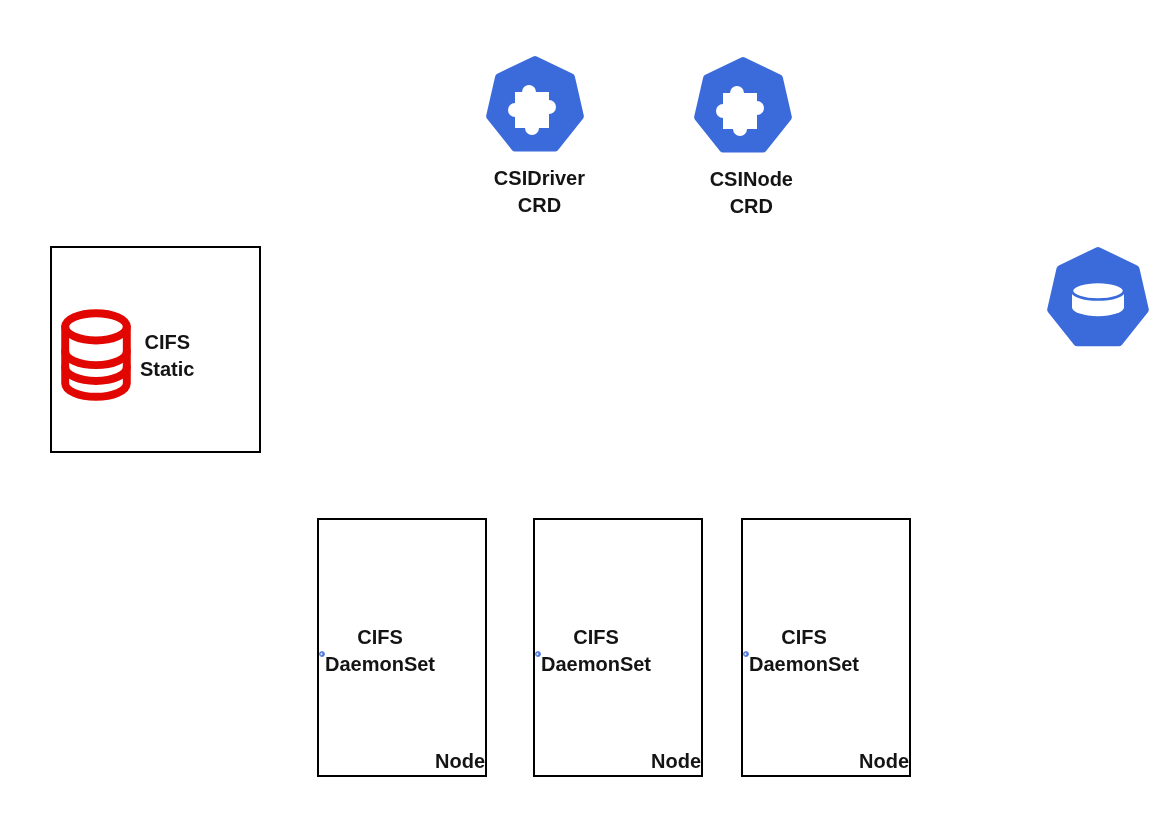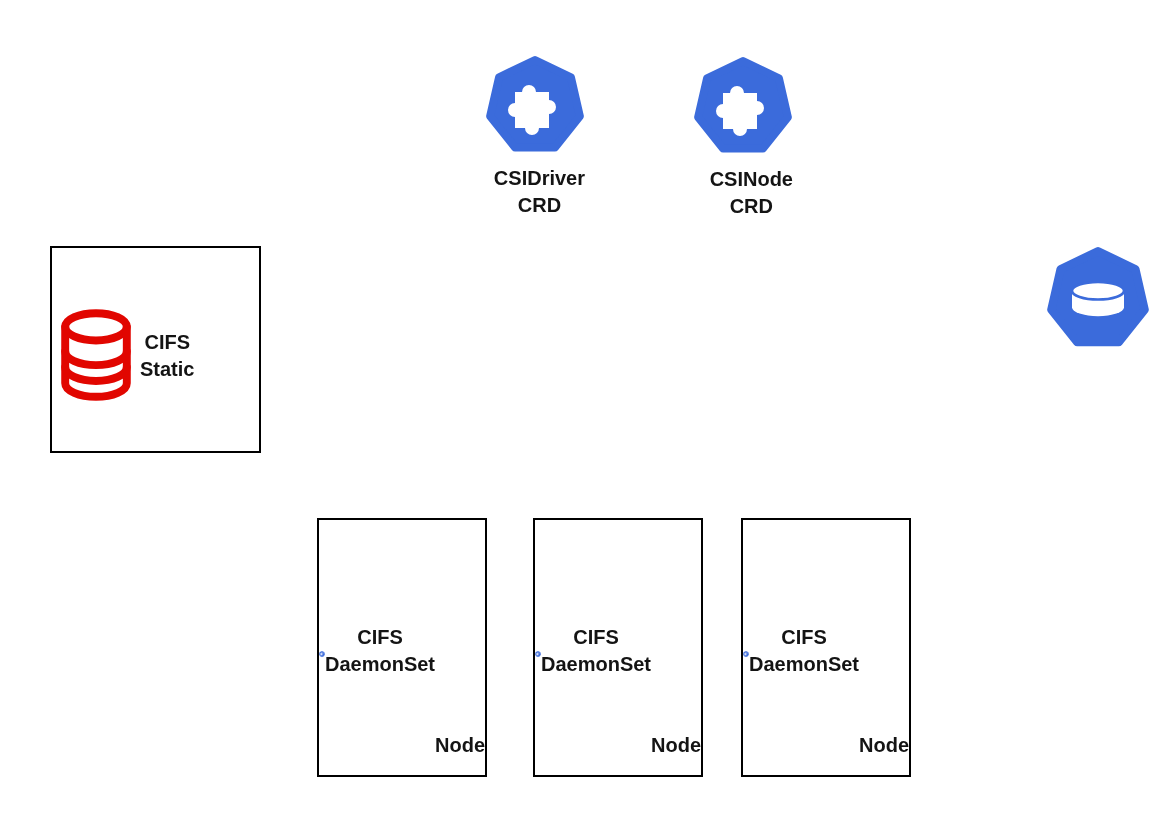--- a/index.html
+++ b/index.html
@@ -26,21 +26,21 @@
   .pv-group .label { margin-top: 14px; }
   .outlined-box {
     position: absolute; border: 2px solid var(--border-black);
     background: var(--background);
     display: flex; flex-direction: row; align-items: center;
   }
   .share-box .icon { margin-top: 10px; }
   .share-box .label { margin-top: 12px; }
   .node-box .icon { margin-top: 12px; }
   .node-box .label { margin-top: 7px; }
-  .node-box .node-label { margin-top: auto; margin-bottom: 16px; }
+  .node-box .node-label { margin-top: auto; }
   .defs-holder { position: absolute; width: 0; height: 0; overflow: hidden; }
 </style>
 </head>
 <body>
 
 <svg class="defs-holder" aria-hidden="true">
   <defs>
     <polygon id="hepta" points="50,5 85.96,22.32 94.85,61.24 69.96,92.45 30.04,92.45 5.15,61.24 14.04,22.32" fill="var(--kubernetes-blue)" stroke="var(--kubernetes-blue)" stroke-width="8" stroke-linejoin="round"></polygon>
     <g id="icon-crd">
       <use href="#hepta"></use>

